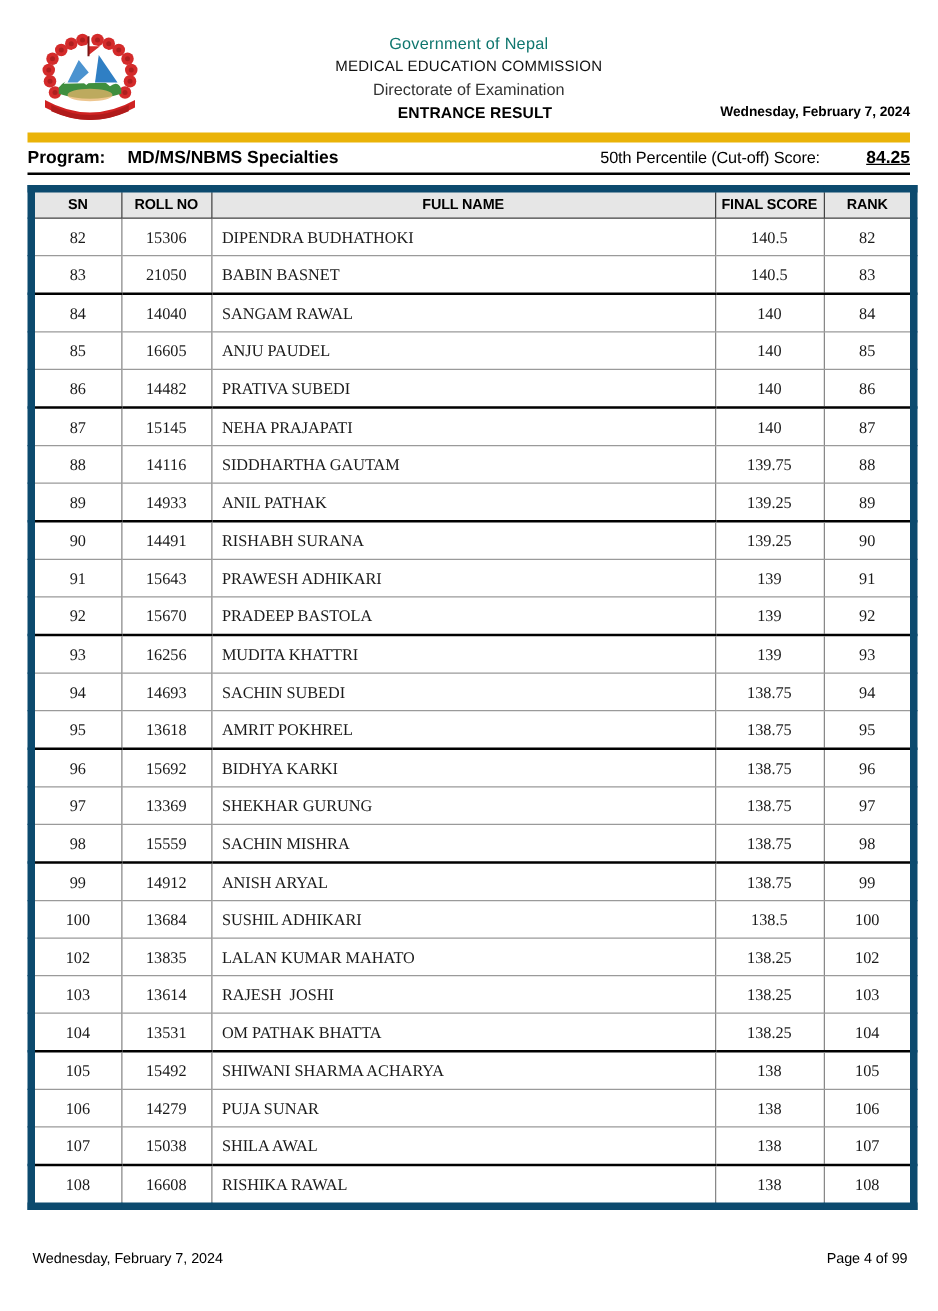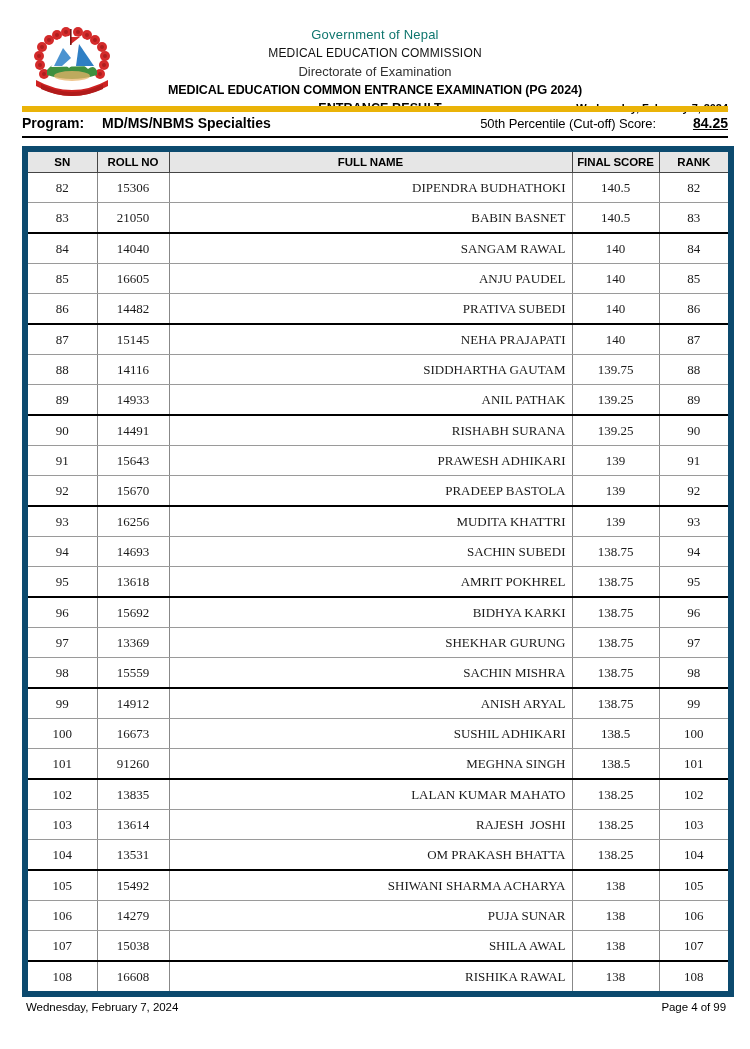--- a/index.html
+++ b/index.html
@@ -87,21 +87,21 @@
     right: 22px;
     top: 1px;
     font-size: 11px;
     font-weight: bold;
     letter-spacing: -0.05px;
   }
 
   
   .program-bar {
     margin: 6px 22px 0 22px;
-    border-top: 6px solid #eab308;
+    border-top: 8px solid #eab308;
     border-bottom: 2px solid #000;
     height: 24px;
     position: relative;
   }
   .prog-label {
     position: absolute;
     left: 0px;
     top: 3px;
     font-size: 14px;
     font-weight: bold;
@@ -171,21 +171,21 @@
   }
   table.result tbody tr td.sn,
   table.result tbody tr td.roll,
   table.result tbody tr td.rank {
     text-align: center;
   }
   table.result tbody tr td.score {
     text-align: center;
   }
   table.result tbody tr td.name {
-    text-align: right;
+    text-align: left;
     padding-left: 8px;
     white-space: pre;
   }
   table.result tbody tr.band-end td {
     border-bottom: 2px solid #000;
   }
 
   
   .footer {
     position: absolute;
@@ -259,21 +259,20 @@
         <rect x="46" y="3" width="1.6" height="16" fill="#7a1414"></rect>
 
         <ellipse cx="48" cy="50" rx="18" ry="5" fill="#e8b36a" opacity="0.75"></ellipse>
       </svg>
     </div>
 
     <div class="head-lines">
       <div class="head-line1">Government of Nepal</div>
       <div class="head-line2">MEDICAL EDUCATION COMMISSION</div>
       <div class="head-line3">Directorate of Examination</div>
-      <div class="head-line4">MEDICAL EDUCATION COMMON ENTRANCE EXAMINATION (PG 2024)</div>
     </div>
 
     <div class="row-result">
       <div class="entrance-result">ENTRANCE RESULT</div>
       <div class="head-date">Wednesday, February 7, 2024</div>
     </div>
   </div>
 
   <div class="program-bar">
     <span class="prog-label">Program:</span>
@@ -422,50 +421,43 @@
           </tr>
           <tr>
             <td class="sn">99</td>
             <td class="roll">14912</td>
             <td class="name">ANISH ARYAL</td>
             <td class="score">138.75</td>
             <td class="rank">99</td>
           </tr>
           <tr>
             <td class="sn">100</td>
-            <td class="roll">16673</td>
+            <td class="roll">13684</td>
             <td class="name">SUSHIL ADHIKARI</td>
             <td class="score">138.5</td>
             <td class="rank">100</td>
-          </tr>
-          <tr class="band-end">
-            <td class="sn">101</td>
-            <td class="roll">91260</td>
-            <td class="name">MEGHNA SINGH</td>
-            <td class="score">138.5</td>
-            <td class="rank">101</td>
           </tr>
           <tr>
             <td class="sn">102</td>
             <td class="roll">13835</td>
             <td class="name">LALAN KUMAR MAHATO</td>
             <td class="score">138.25</td>
             <td class="rank">102</td>
           </tr>
           <tr>
             <td class="sn">103</td>
             <td class="roll">13614</td>
             <td class="name">RAJESH  JOSHI</td>
             <td class="score">138.25</td>
             <td class="rank">103</td>
           </tr>
           <tr class="band-end">
             <td class="sn">104</td>
             <td class="roll">13531</td>
-            <td class="name">OM PRAKASH BHATTA</td>
+            <td class="name">OM PATHAK BHATTA</td>
             <td class="score">138.25</td>
             <td class="rank">104</td>
           </tr>
           <tr>
             <td class="sn">105</td>
             <td class="roll">15492</td>
             <td class="name">SHIWANI SHARMA ACHARYA</td>
             <td class="score">138</td>
             <td class="rank">105</td>
           </tr>

